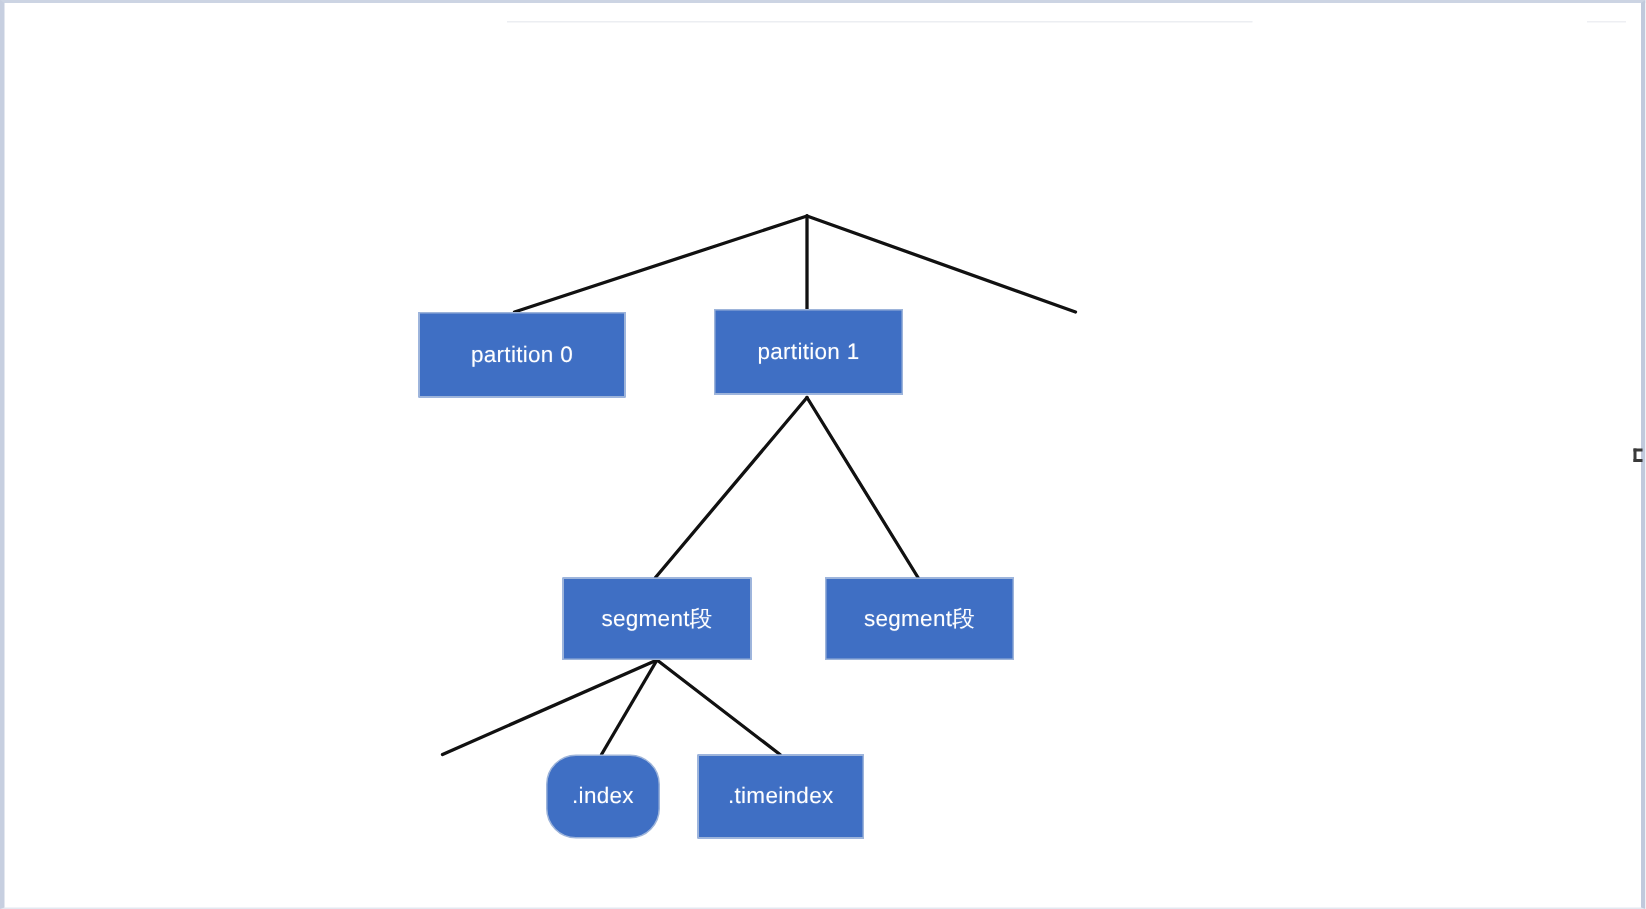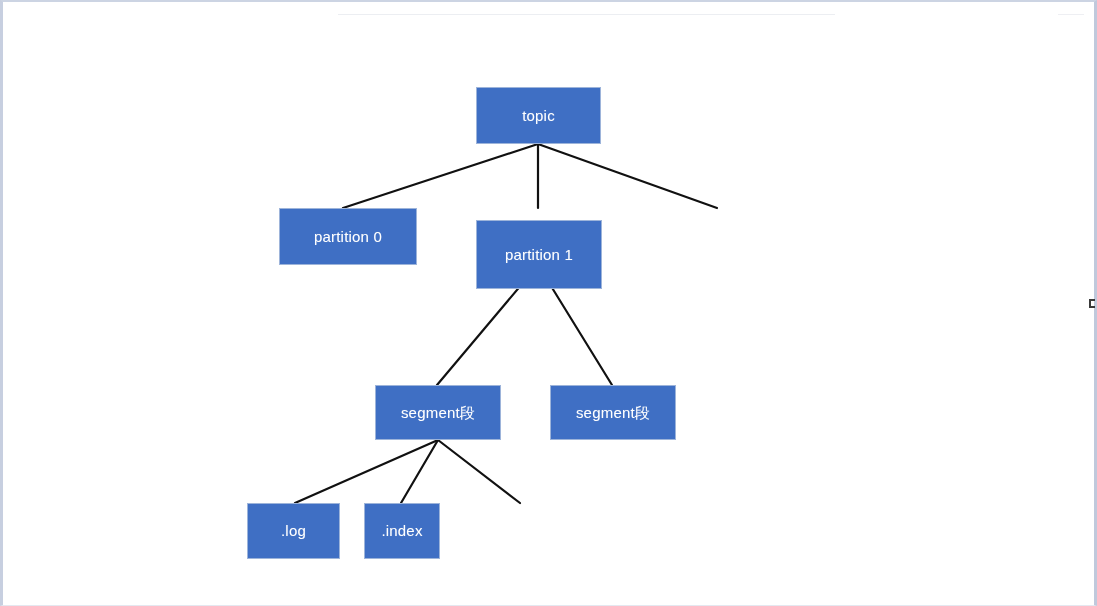--- a/index.html
+++ b/index.html
@@ -95,43 +95,40 @@
       <line x1="535" y1="142" x2="340" y2="206" stroke="#111111" stroke-width="2.2" stroke-linecap="round"></line>
       <line x1="535" y1="142" x2="535" y2="206" stroke="#111111" stroke-width="2.2" stroke-linecap="round"></line>
       <line x1="535" y1="142" x2="714" y2="206" stroke="#111111" stroke-width="2.2" stroke-linecap="round"></line>
       <line x1="535" y1="263" x2="434" y2="383" stroke="#111111" stroke-width="2.2" stroke-linecap="round"></line>
       <line x1="535" y1="263" x2="609" y2="383" stroke="#111111" stroke-width="2.2" stroke-linecap="round"></line>
       <line x1="435" y1="438" x2="292" y2="501" stroke="#111111" stroke-width="2.2" stroke-linecap="round"></line>
       <line x1="435" y1="438" x2="398" y2="501" stroke="#111111" stroke-width="2.2" stroke-linecap="round"></line>
       <line x1="435" y1="438" x2="517" y2="501" stroke="#111111" stroke-width="2.2" stroke-linecap="round"></line>
     </svg>
 
-  <div class="node" style="left: 473px; top: 85px; width: 125px; height: 57px;">
-    <span class="label">topic</span>
-  </div>
 
   <div class="node" style="left: 276px; top: 206px; width: 138px; height: 57px;">
     <span class="label">partition 0</span>
   </div>
 
-  <div class="node" style="left: 473px; top: 218px; width: 126px; height: 69px;">
+  <div class="node" style="left: 473px; top: 204px; width: 126px; height: 57px;">
     <span class="label">partition 1</span>
   </div>
 
 
   <div class="node" style="left: 372px; top: 383px; width: 126px; height: 55px;">
     <span class="label">segment段</span>
   </div>
 
   <div class="node" style="left: 547px; top: 383px; width: 126px; height: 55px;">
     <span class="label">segment段</span>
   </div>
 
-  <div class="node" style="left: 244px; top: 501px; width: 93px; height: 56px;">
-    <span class="label">.log</span>
-  </div>
 
-  <div class="node" style="left: 361px; top: 501px; width: 76px; height: 56px;">
+  <div class="node" style="left: 361px; top: 501px; width: 76px; height: 56px; border-radius: 20px;">
     <span class="label">.index</span>
   </div>
 
+  <div class="node" style="left: 462px; top: 501px; width: 111px; height: 56px;">
+    <span class="label">.timeindex</span>
+  </div>
 
 </div>
 
 </body></html>

